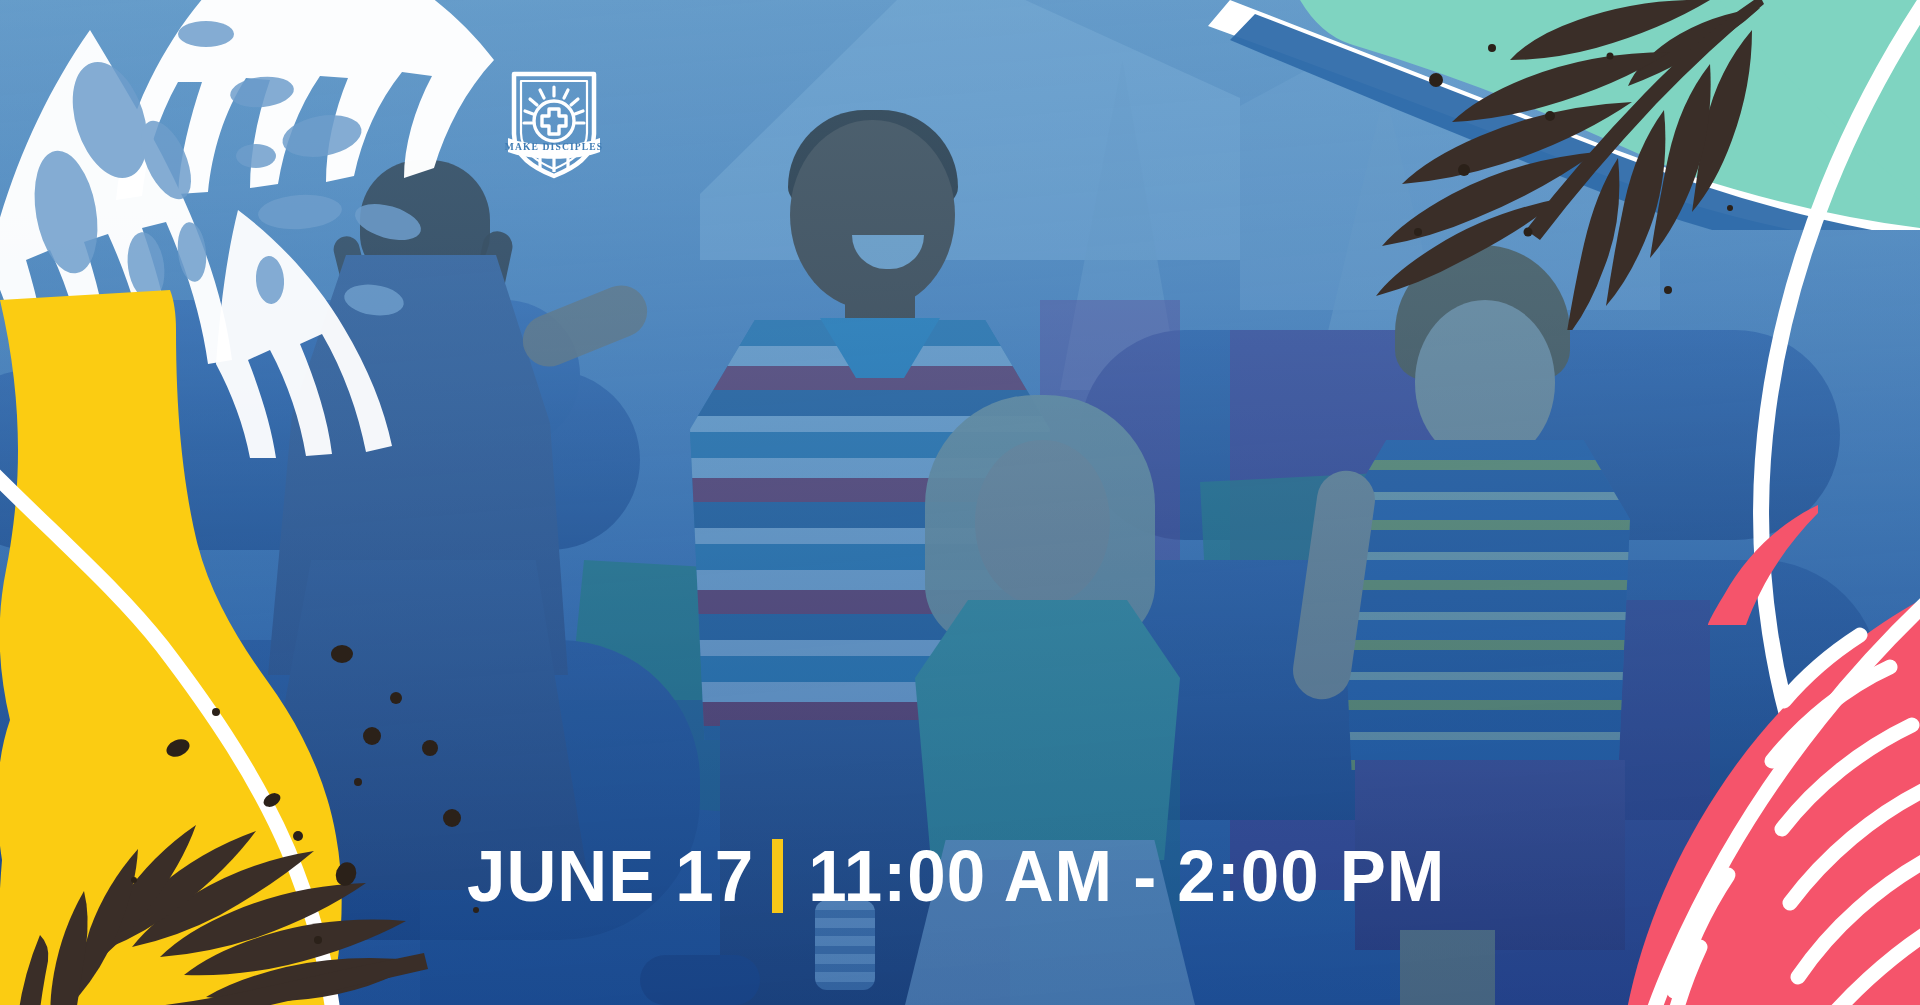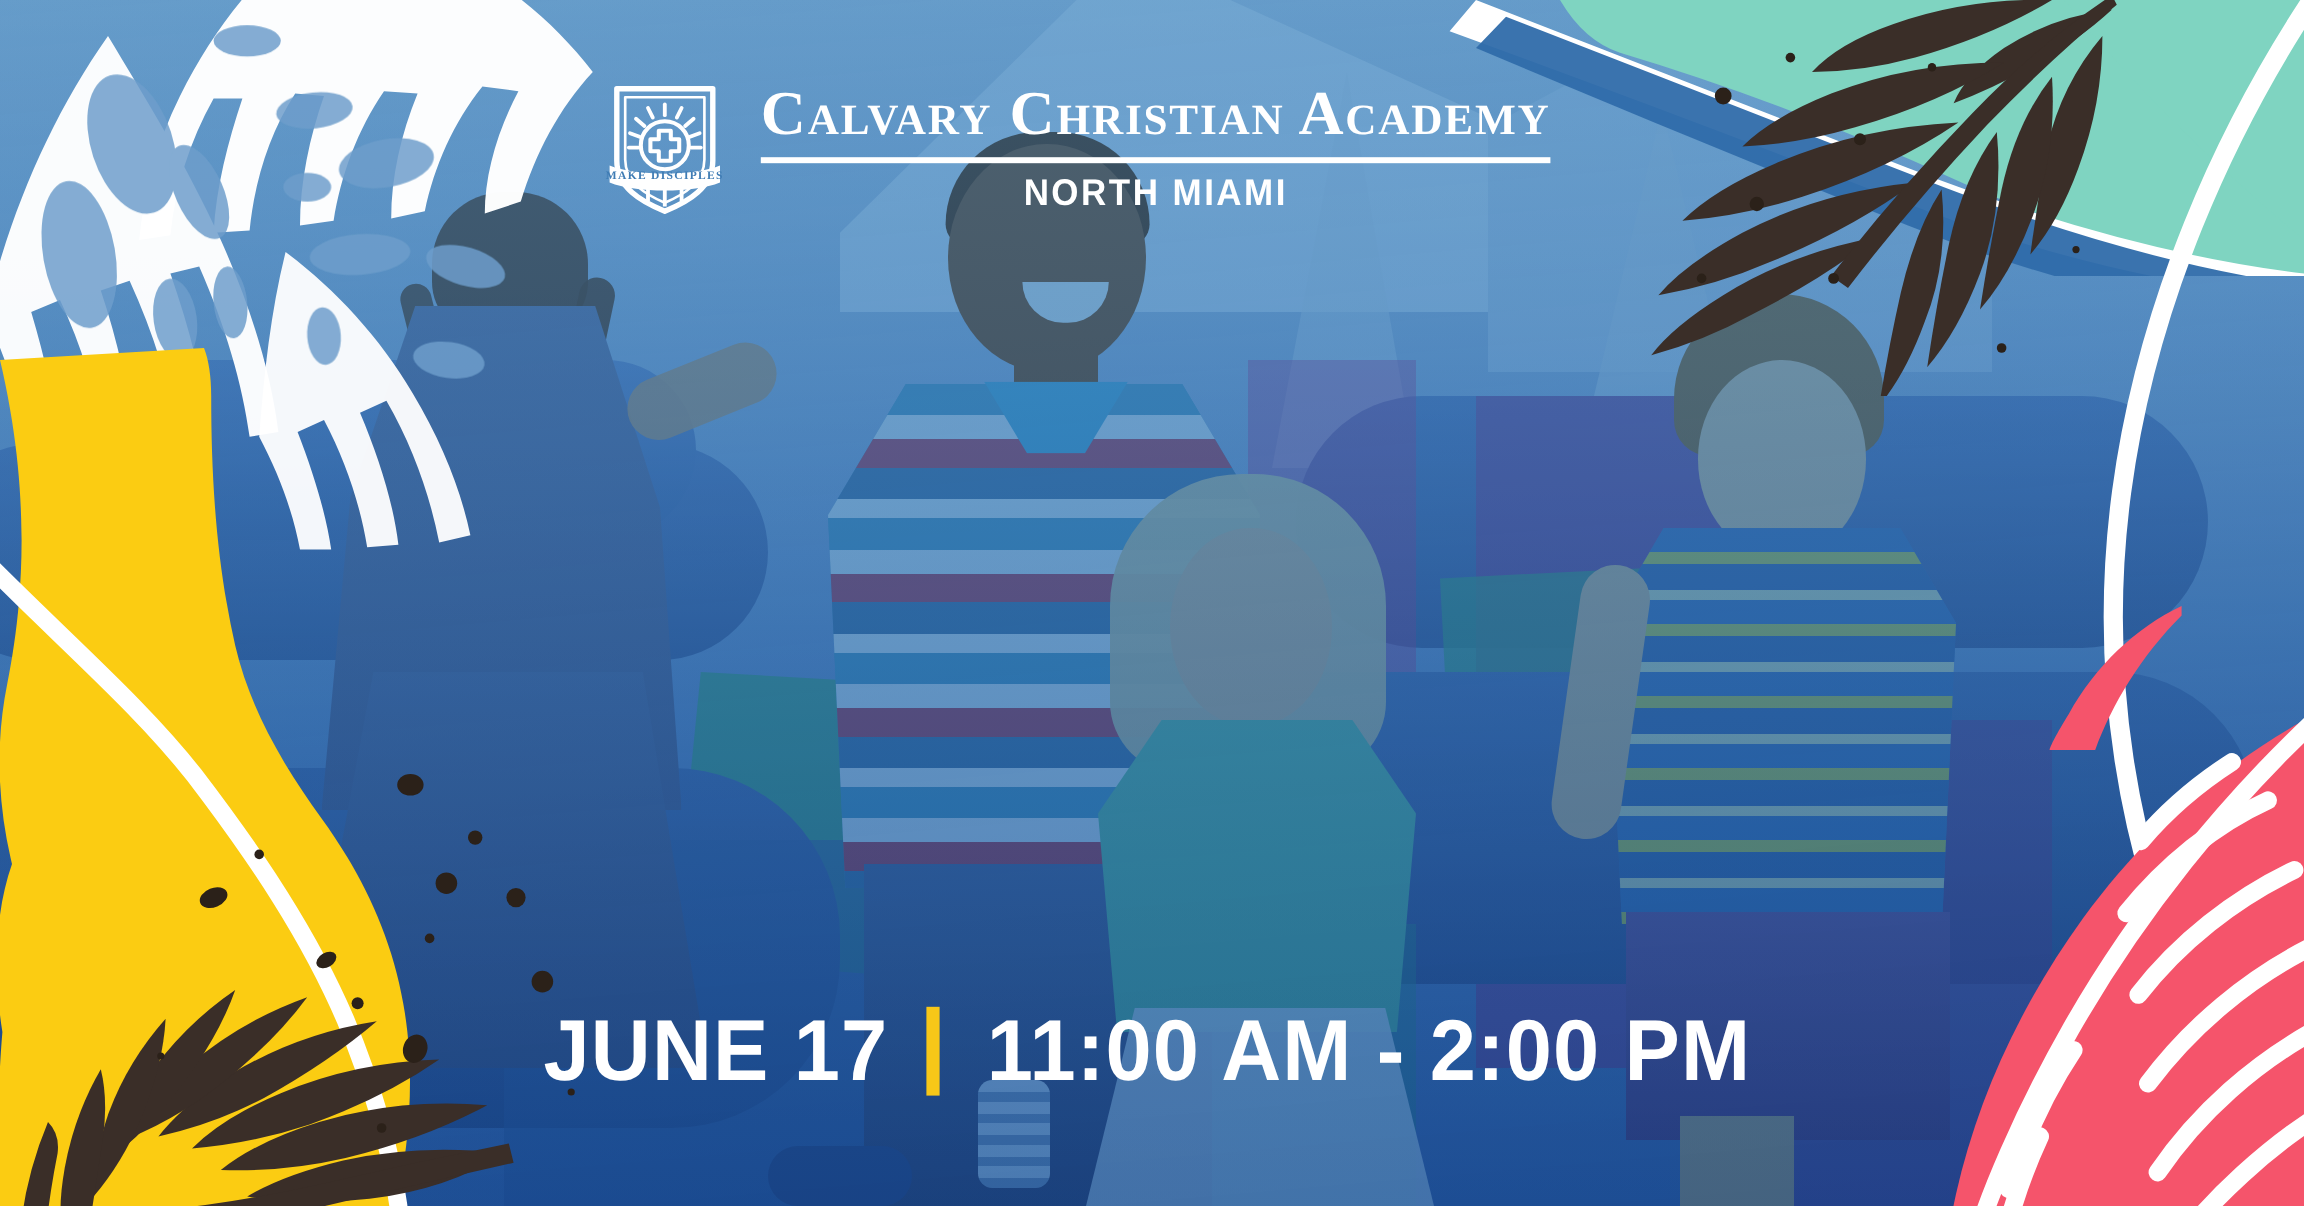--- a/index.html
+++ b/index.html
@@ -184,21 +184,21 @@
     -webkit-text-stroke:6px #ffffff;
     text-stroke:6px #ffffff;
     white-space:nowrap;
     transform:scaleX(1.06);
   }
   .headline .line2 { margin-top:-6px; }
 
   
   .datebar {
     position:absolute; left:0; right:0; top:835px;
-    display:flex; align-items:center; justify-content:center; gap:26px;
+    display:flex; align-items:center; justify-content:center; gap:12px;
   }
   .datebar span.txt {
     font-family:"Liberation Sans", sans-serif;
     font-weight:700; font-size:72px; letter-spacing:1px;
     color:#ffffff; white-space:nowrap;
     transform:scaleX(.96);
   }
   .datebar .divider { width:11px; height:74px; background:#F7C718; flex:0 0 auto; }
 </style>
 </head>
@@ -483,25 +483,20 @@
       <path d="M8 70 C30 79 78 79 100 70 L100 84 C78 93 30 93 8 84 Z" fill="#ffffff"></path>
       <text x="54" y="81.5" text-anchor="middle" font-family="'Liberation Serif', serif" font-size="9.6" font-weight="700" letter-spacing="1.1" fill="#3f7cb4">MAKE DISCIPLES</text>
 
       <g stroke="#ffffff" stroke-width="3.2">
         <line x1="40" y1="88" x2="40" y2="100"></line>
         <line x1="54" y1="90" x2="54" y2="104"></line>
         <line x1="68" y1="88" x2="68" y2="100"></line>
       </g>
     </svg>
 
-    <div class="logo-text">
-      <div class="logo-title">Calvary Christian Academy</div>
-      <div class="logo-rule"></div>
-      <div class="logo-sub">NORTH MIAMI</div>
-    </div>
   </div>
 
 
   <div class="datebar">
     <span class="txt">JUNE 17</span>
     <span class="divider"></span>
     <span class="txt">11:00 AM - 2:00 PM</span>
   </div>
 
 </div>

